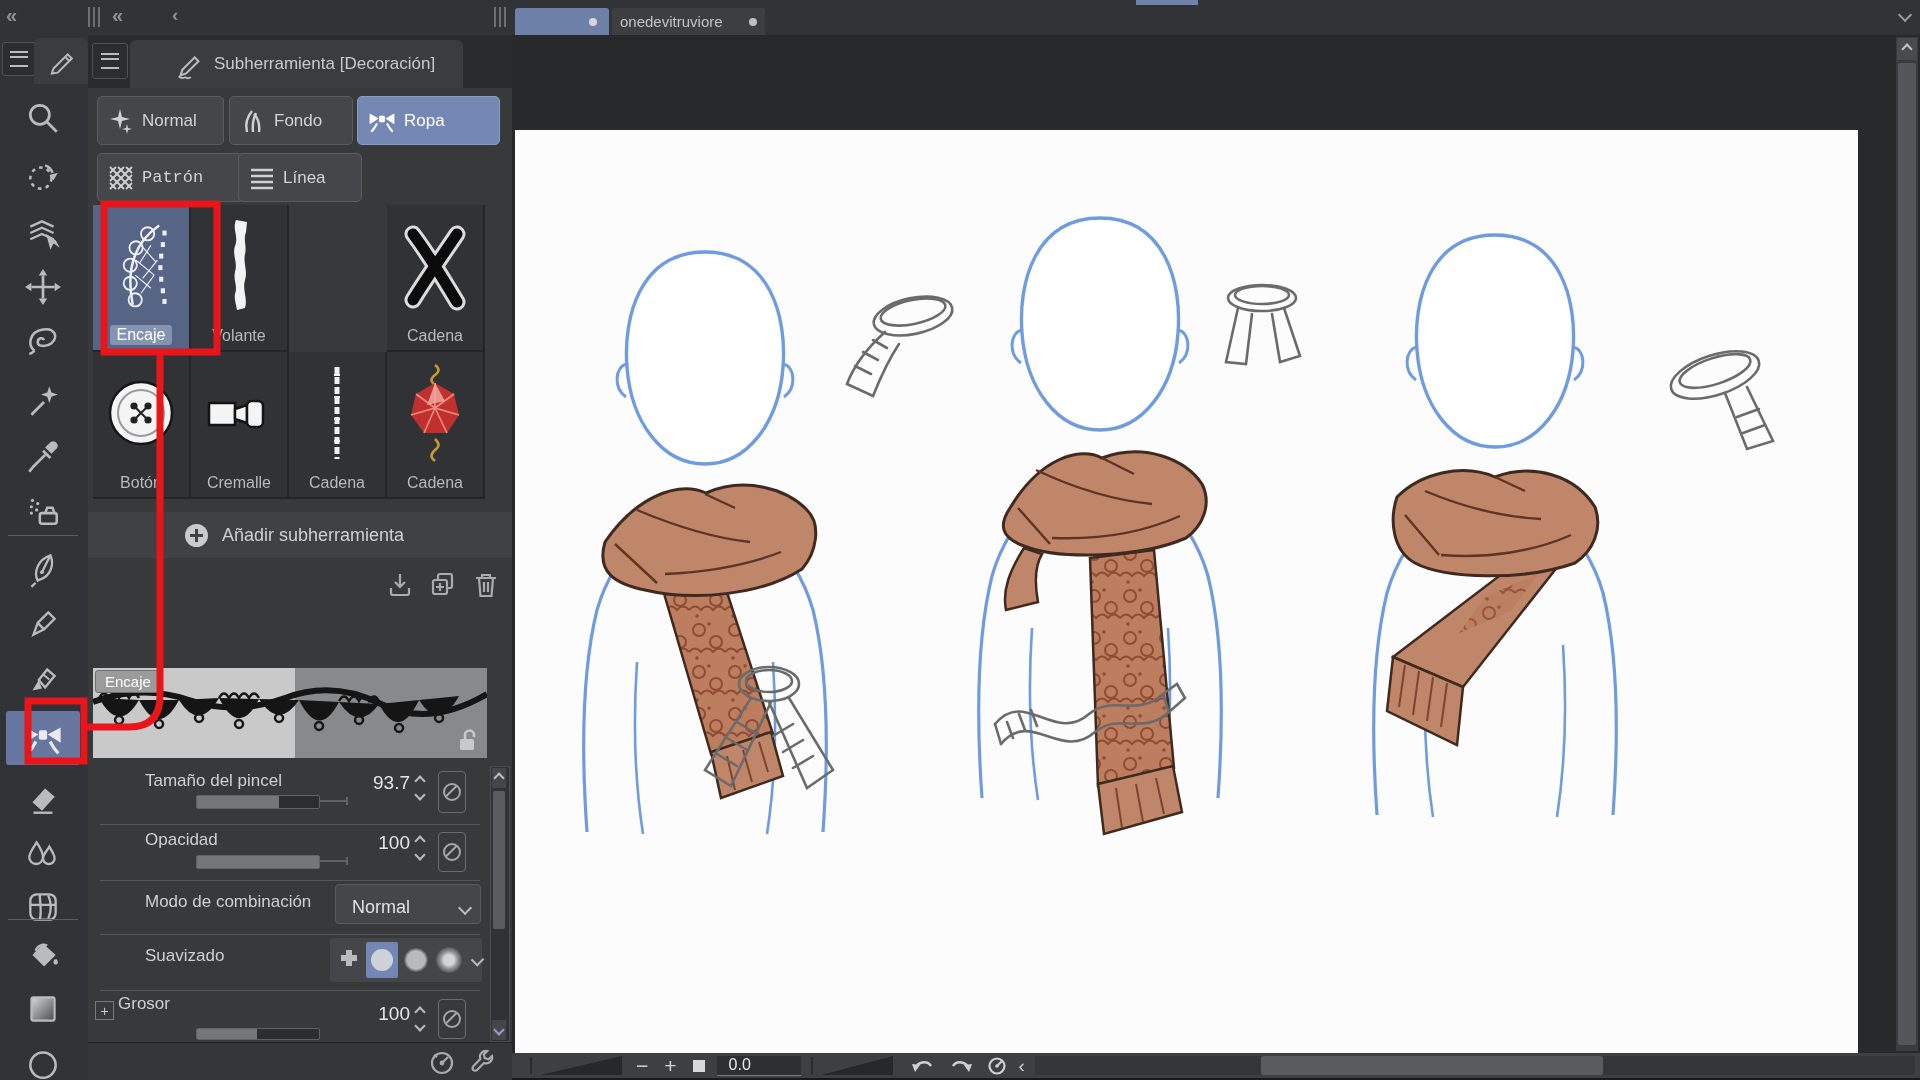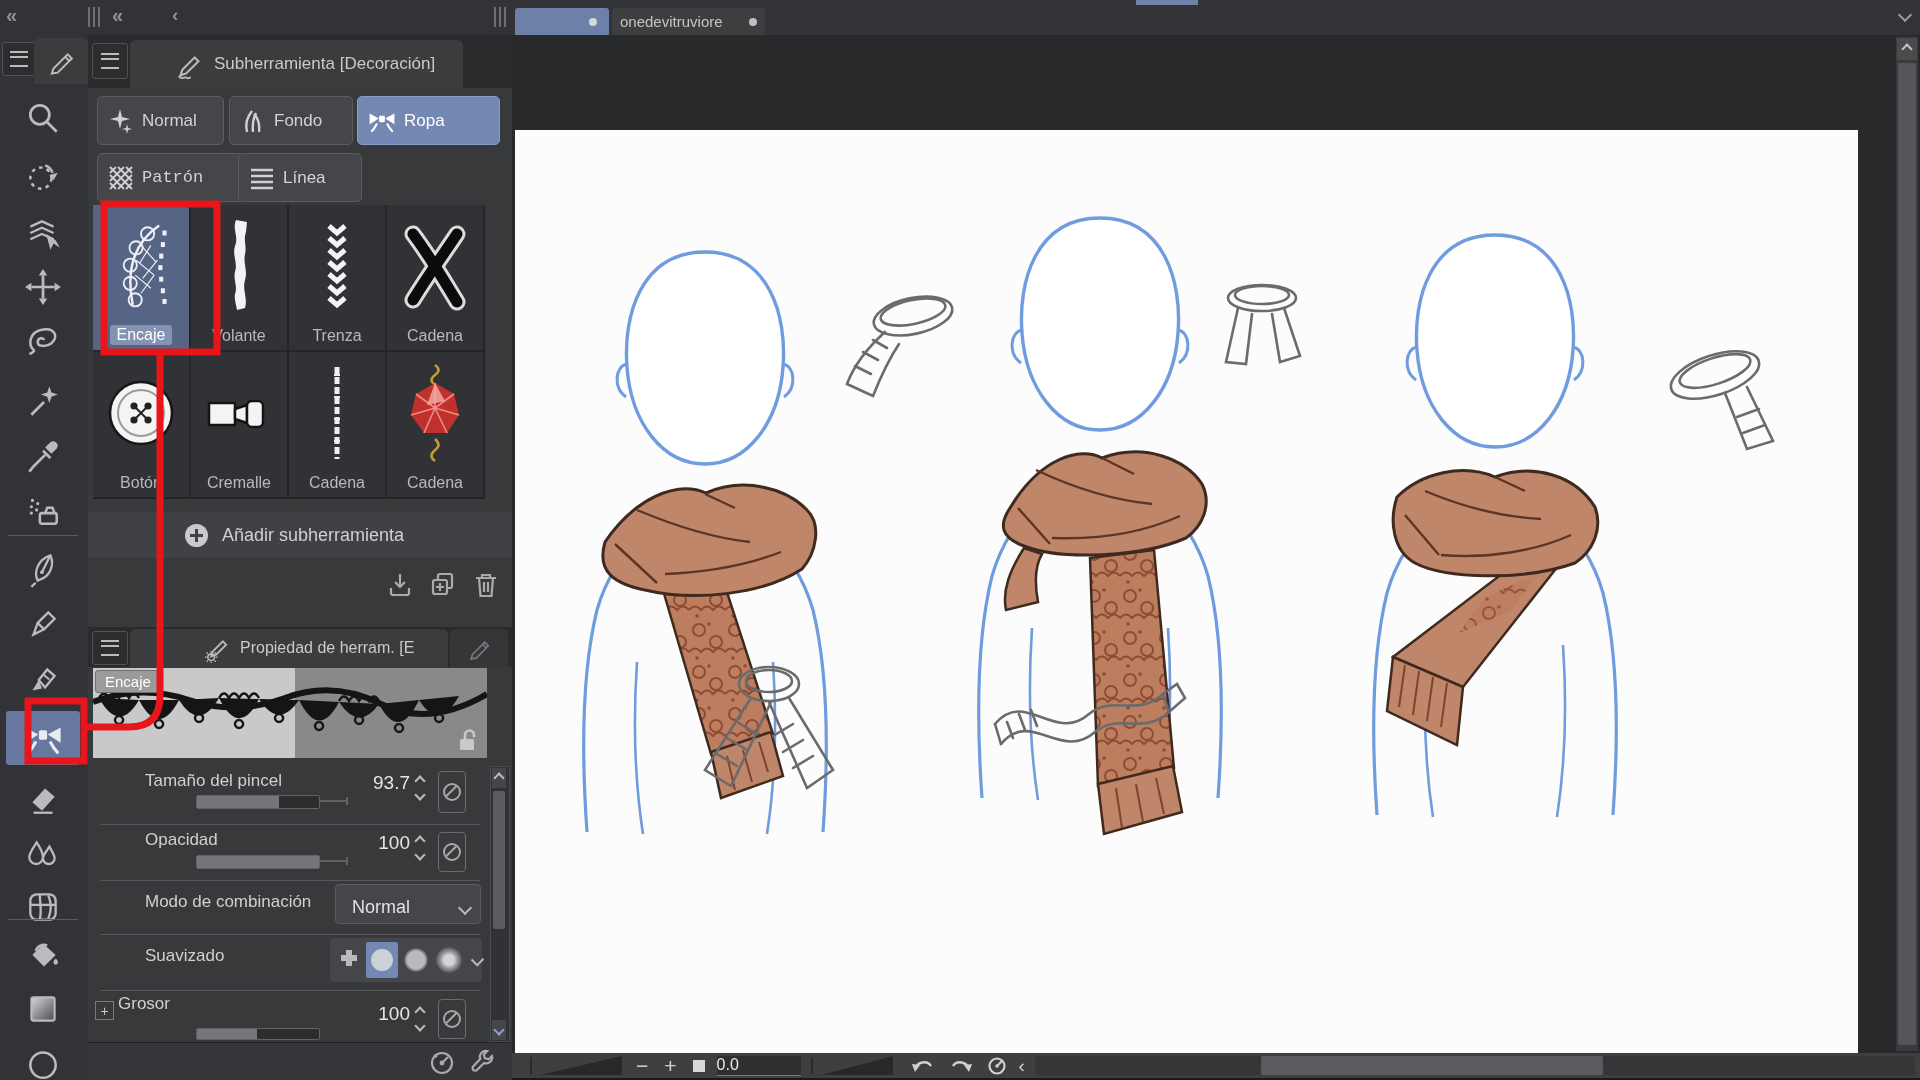--- a/index.html
+++ b/index.html
@@ -360,36 +360,20 @@
       <span class="clabel chip">Encaje</span>
     </div>
     <div class="cell" style="left:103px;top:170px;width:96px;height:145px;">
       <div class="cicon">
         <svg width="30" height="100" viewBox="0 0 30 100">
             <path d="M12,4 c-4,10 3,16 -1,26 c-3,9 3,16 0,26 c-2,8 3,14 0,22 c-1,5 1,10 2,16 l8,-2 c3,-10 -3,-18 0,-28 c3,-9 -2,-16 0,-26 c2,-8 -2,-14 1,-22 l1,-10 z" fill="#f2f3f4"></path>
           </svg>
       </div>
       <span class="clabel">Volante</span>
     </div>
-    <div class="cell" style="left:201px;top:170px;width:96px;height:145px;">
-      <div class="cicon">
-        <svg width="40" height="96" viewBox="0 0 40 96">
-            <g stroke="#f2f3f4" stroke-width="5" fill="none">
-              <path d="M12,8 l8,7 8,-7"></path>
-              <path d="M12,20 l8,7 8,-7"></path>
-              <path d="M12,32 l8,7 8,-7"></path>
-              <path d="M12,44 l8,7 8,-7"></path>
-              <path d="M12,56 l8,7 8,-7"></path>
-              <path d="M12,68 l8,7 8,-7"></path>
-              <path d="M12,80 l8,7 8,-7"></path>
-            </g>
-          </svg>
-      </div>
-      <span class="clabel">Trenza</span>
-    </div>
     <div class="cell" style="left:299px;top:170px;width:96px;height:145px;">
       <div class="cicon">
         <svg width="76" height="96" viewBox="0 0 76 96">
             <g fill="none" stroke-linecap="round">
               <path d="M16,16 C34,40 44,58 60,84" stroke="#dcdcdc" stroke-width="17"></path>
               <path d="M60,16 C44,40 32,56 16,82" stroke="#dcdcdc" stroke-width="17"></path>
               <path d="M16,16 C34,40 44,58 60,84" stroke="#0b0b0b" stroke-width="11"></path>
               <path d="M60,16 C44,40 32,56 16,82" stroke="#0b0b0b" stroke-width="11"></path>
             </g>
           </svg>
@@ -471,38 +455,20 @@
         </svg>
       <svg class="ab" style="left:383px;top:12px;" width="30" height="30" viewBox="0 0 30 30">
           <g fill="none" stroke="#a9abad" stroke-width="2.2">
             <path d="M5,8 h20 M11,8 v-3 h8 v3"></path>
             <path d="M8,8 l1.5,18 h11 L22,8"></path>
             <path d="M13,12 v10 M17,12 v10"></path>
           </g>
         </svg>
     </div>
 
-    <div class="ab phead" style="left:0;top:592px;width:424px;height:40px;">
-      <div class="ab menubox" style="left:4px;top:4px;width:34px;height:32px;">
-          <span class="burger"></span>
-        </div>
-      <div class="ab ptab" style="left:42px;top:2px;width:318px;height:38px;">
-        <svg width="30" height="30" viewBox="0 0 36 36" style="margin-left:72px;">
-            <path d="M13,22 L25,10 l4,4 L17,26 l-6,2 z" fill="none" stroke="#b9bbbd" stroke-width="2.2"></path>
-            <circle cx="11" cy="29" r="4" fill="none" stroke="#b9bbbd" stroke-width="2"></circle>
-            <path d="M11,23.5 v-2 M11,34.5 v2 M5.5,29 h-2 M16.5,29 h2 M7,25 l-1.5,-1.5 M15,33 l1.5,1.5 M15,25 l1.5,-1.5 M7,33 l-1.5,1.5" stroke="#b9bbbd" stroke-width="1.6"></path>
-          </svg>
-        <span style="font-size:16px;color:#c9cacb;margin-left:8px;white-space:nowrap;overflow:hidden;max-width:225px;">Propiedad de herram. [E</span>
-      </div>
-      <div class="ab" style="left:362px;top:2px;width:58px;height:38px;background:#353638;border-radius:6px 6px 0 0;display:flex;align-items:center;justify-content:center;">
-        <svg width="26" height="26" viewBox="0 0 36 36">
-            <path d="M9,27 L23,13 l5,5 L14,32 l-7,1 z M23,13 l3,-3 5,5 -3,3" fill="none" stroke="#77797c" stroke-width="2.4"></path>
-          </svg>
-      </div>
-    </div>
 
     <div class="ab" style="left:5px;top:633px;width:394px;height:90px;">
       <div class="ab" style="left:0;top:0;width:202px;height:90px;background:#c9c9c9;"></div>
       <div class="ab" style="left:202px;top:0;width:192px;height:90px;background:#88898b;"></div>
       <svg class="ab" style="left:0;top:0;" width="394" height="90" viewBox="0 0 394 90">
         <path d="M0,34 Q48,16 96,32 T192,30 T288,36 T394,26" fill="none" stroke="#151515" stroke-width="6"></path>
         <g fill="#151515">
           <path d="M6,30 Q26,66 46,32 Z"></path>
             <path d="M46,32 Q66,70 86,32 Z"></path>
             <path d="M86,32 Q106,64 126,30 Z"></path>
@@ -715,21 +681,21 @@
       </svg>
     </div>
 
     <div class="ab" id="statusbar">
       <span class="statdiv" style="margin-left:18px;"></span>
       <div class="ramp" style="width:82px;margin-left:4px;"></div>
       <span class="sbicon" style="margin-left:14px;">−</span>
       <span class="sbicon" style="margin-left:16px;">+</span>
       <span style="width:12px;height:12px;background:#d7d8d9;display:inline-block;margin-left:16px;"></span>
       <div style="width:84px;height:19px;background:#2e2f31;margin-left:12px;display:flex;align-items:center;border-bottom:1px solid #7a7c7e;">
-        <span style="font-size:16px;color:#e8e9ea;margin-left:0;">0.0</span>
+        <span style="font-size:16px;color:#e8e9ea;margin-left:12px;">0.0</span>
       </div>
       <span class="statdiv" style="margin-left:10px;"></span>
       <div class="ramp" style="width:72px;margin-left:4px;"></div>
       <svg style="margin-left:18px;" width="24" height="20" viewBox="0 0 24 20">
           <path d="M5,13 A8,7 0 0 1 20,10" fill="none" stroke="#cfd0d1" stroke-width="2.4"></path>
           <path d="M1,8 L9,9 L4,16 Z" fill="#cfd0d1"></path>
         </svg>
       <svg style="margin-left:14px;" width="24" height="20" viewBox="0 0 24 20">
           <path d="M19,13 A8,7 0 0 0 4,10" fill="none" stroke="#cfd0d1" stroke-width="2.4"></path>
           <path d="M23,8 L15,9 L20,16 Z" fill="#cfd0d1"></path>

